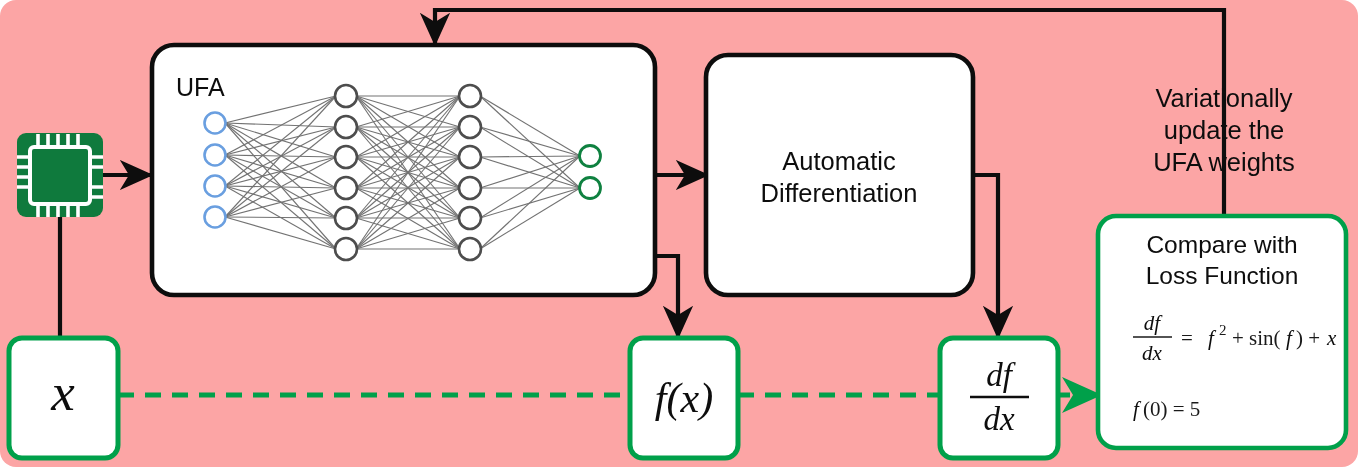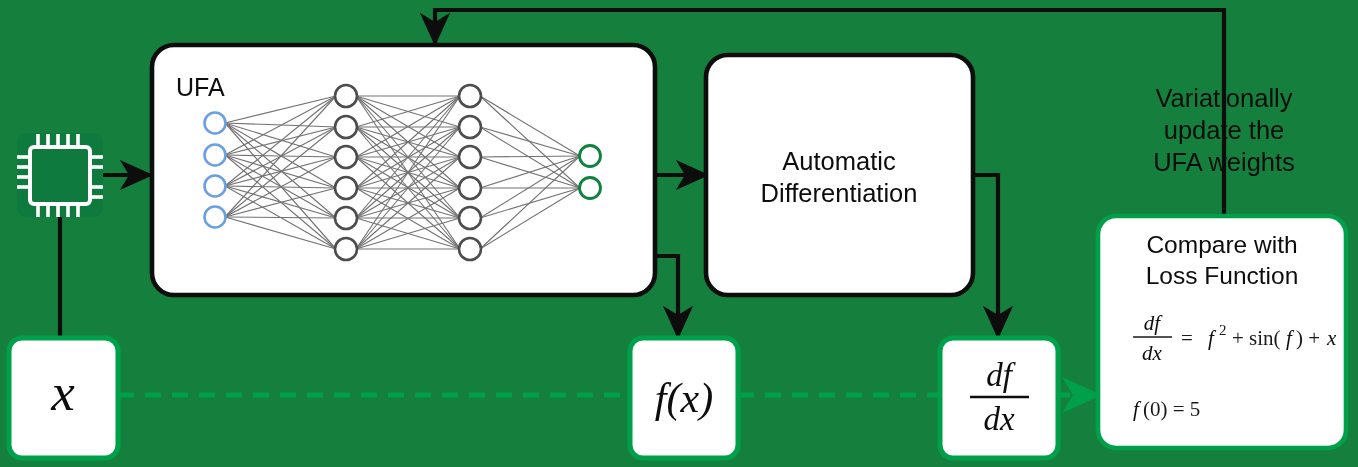--- a/index.html
+++ b/index.html
@@ -7,22 +7,23 @@
     padding: 0;
     background: #ffffff;
   }
   body {
     font-family: "Liberation Sans", sans-serif;
   }
   #canvas {
     position: relative;
     width: 1358px;
     height: 467px;
-    background: #15803d;
+    background: #fca5a5;
     overflow: hidden;
+    border-radius: 16px;
   }
   #diagram-svg {
     position: absolute;
     left: 0;
     top: 0;
     width: 1358px;
     height: 467px;
   }
   .blk-text {
     font-family: "Liberation Sans", sans-serif;

